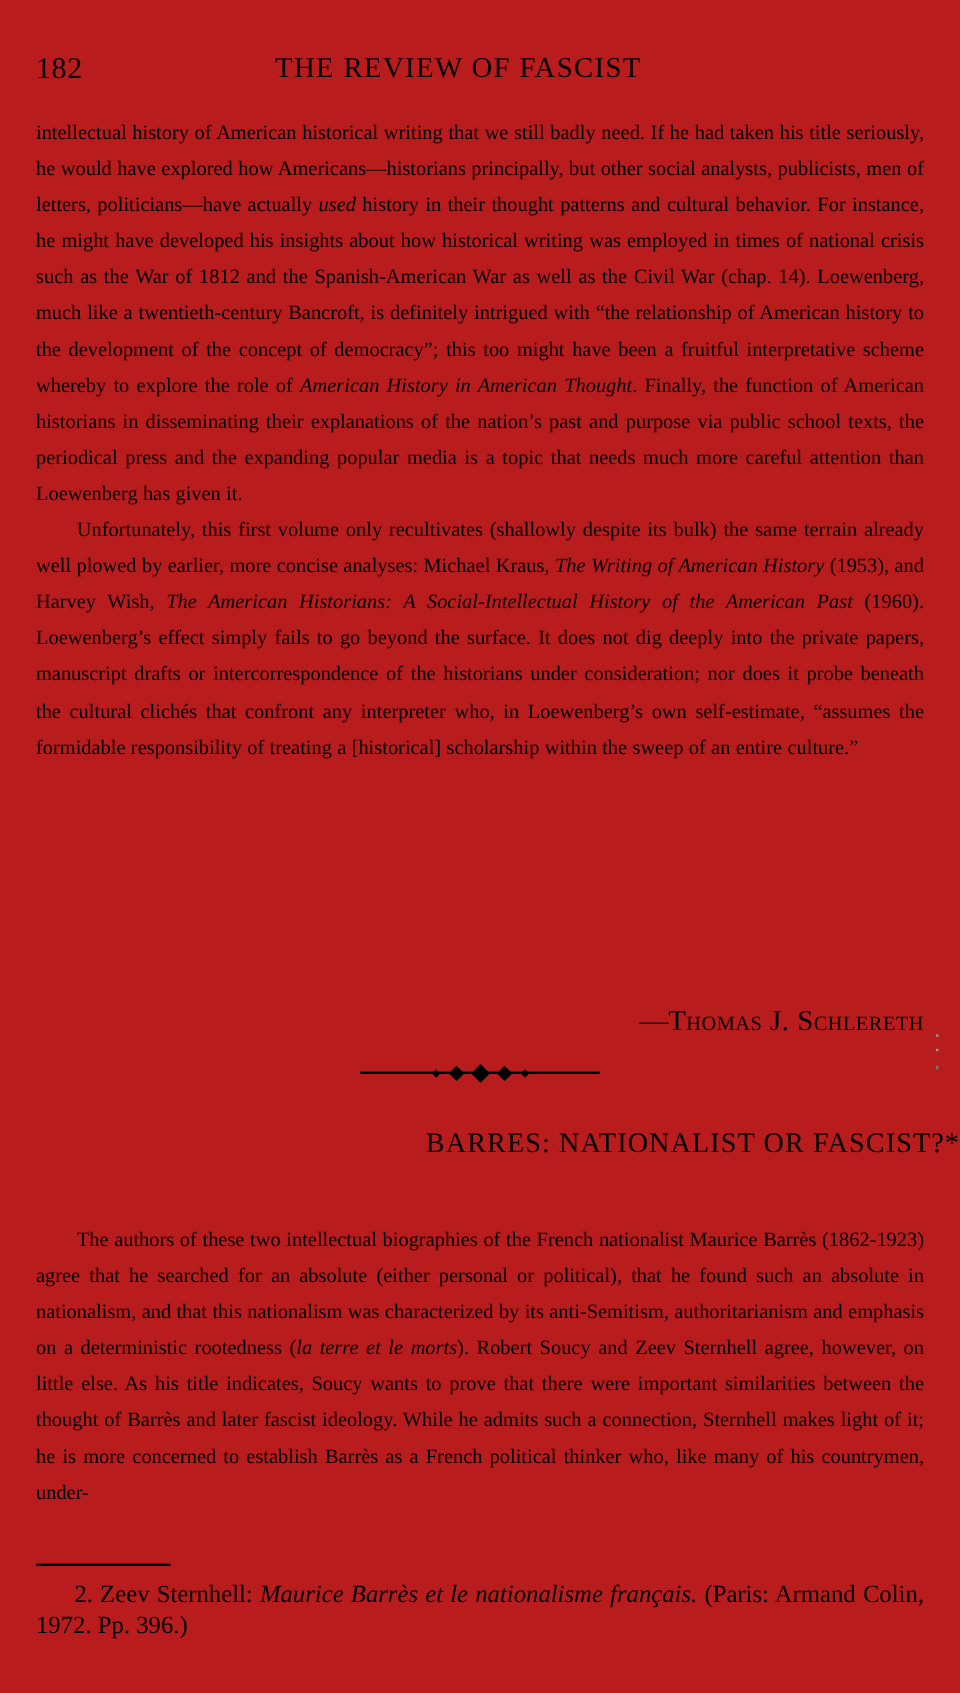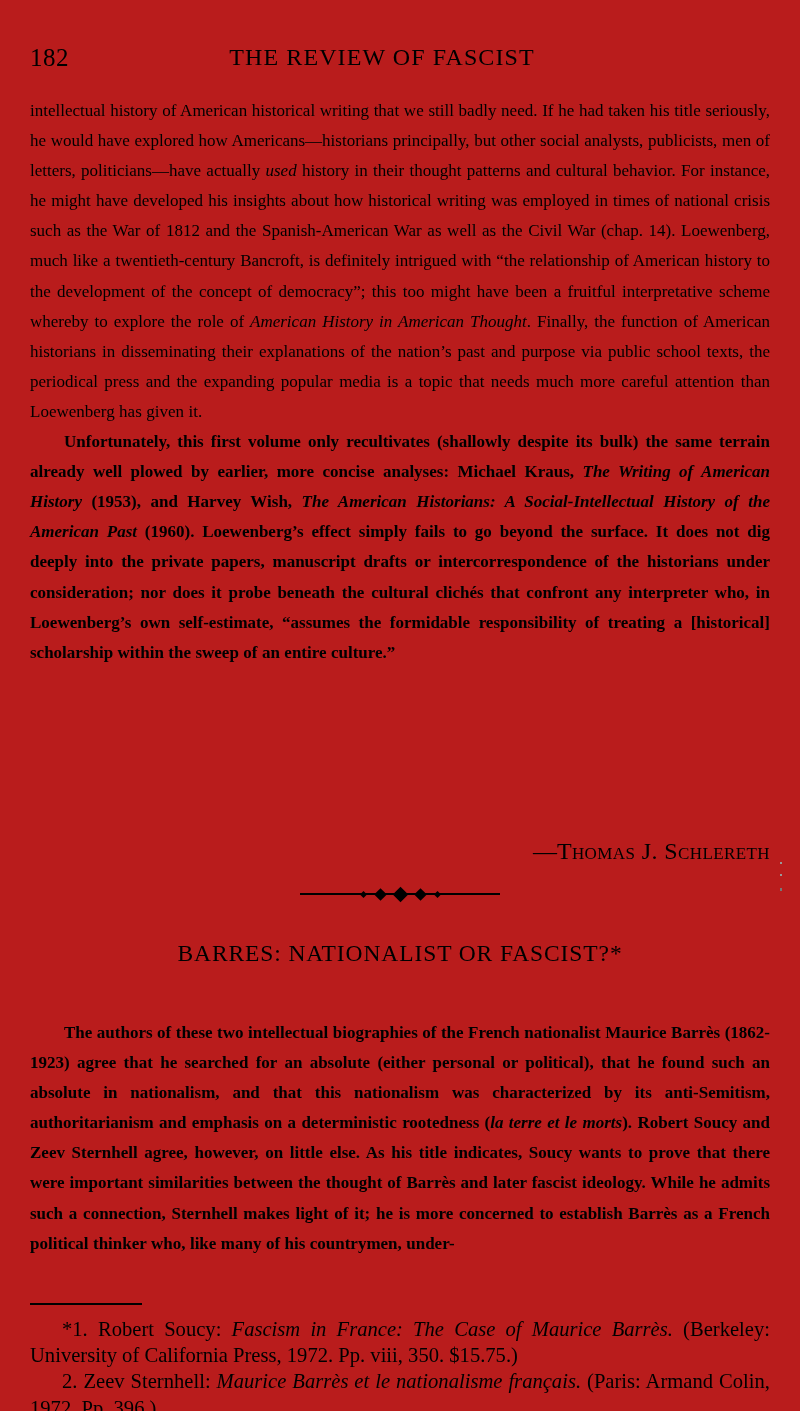--- a/index.html
+++ b/index.html
@@ -53,21 +53,20 @@
     margin: 0;
     font-size: 17px;
     line-height: 30.1px;
     text-align: justify;
     text-align-last: left;
     word-spacing: 0.2px;
     hyphens: none;
   }
   p.para.indent {
     text-indent: 34px;
-    font-weight: bold;
   }
   .it { font-style: italic; }
   
   .byline {
     position: absolute;
     top: 838px;
     left: 30px;
     width: 740px;
     text-align: right;
     font-size: 24px;
@@ -114,21 +113,21 @@
     margin: 0 5px;
   }
   .orn-d.big { width: 11px; height: 11px; }
   .orn-d.sm { width: 5px; height: 5px; }
   
   .section-heading {
     position: absolute;
     top: 940px;
     left: 0;
     width: 800px;
-    text-align: center;
+    text-align: right;
     font-size: 23.5px;
     letter-spacing: 0.9px;
   }
   
   .body-area-2 {
     position: absolute;
     top: 986px;
     left: 30px;
     width: 740px;
     margin-top: 32px;
@@ -214,17 +213,16 @@
 
   <div class="section-heading">BARRES: NATIONALIST OR FASCIST?*</div>
 
   <div class="body-area-2">
     <p class="para indent"><span>The authors of these two intellectual biographies of the French nationalist Maurice Barrès (1862-1923) agree that he searched for an absolute (either personal or political), that he found such an absolute in nationalism, and that this nationalism was characterized by its anti-Semitism, authoritarianism and emphasis on a deterministic rootedness (</span><span class="it">la terre et le morts</span><span>). Robert Soucy and Zeev Sternhell agree, however, on little else. As his title indicates, Soucy wants to prove that there were important similarities between the thought of Barrès and later fascist ideology. While he admits such a connection, Sternhell makes light of it; he is more concerned to establish Barrès as a French political thinker who, like many of his countrymen, under-</span></p>
   </div>
 
   <div class="footnote-rule"></div>
 
   <div class="footnotes">
-    <p class="fn indent"><span>*1. Robert Soucy: </span><span class="it">Fascism in France: The Case of Maurice Barrès.</span><span> (Berkeley: University of California Press, 1972. Pp. viii, 350. $15.75.)</span></p>
     <p class="fn indent"><span>2. Zeev Sternhell: </span><span class="it">Maurice Barrès et le nationalisme français.</span><span> (Paris: Armand Colin, 1972. Pp. 396.)</span></p>
   </div>
 
 </div>
 
 </body></html>

